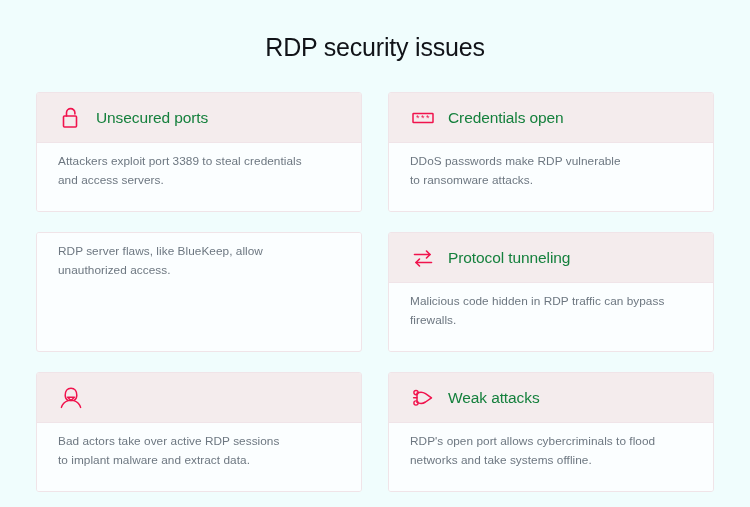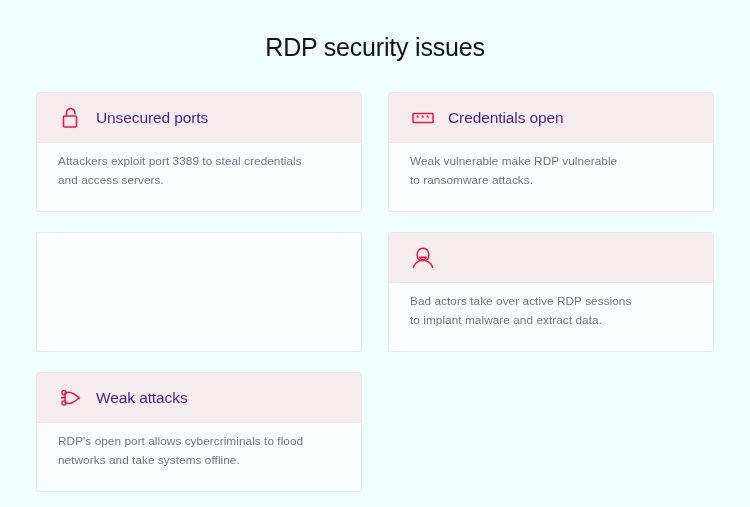--- a/index.html
+++ b/index.html
@@ -74,21 +74,21 @@
 
   .card-icon svg {
     display: block;
     width: 26px;
     height: 26px;
   }
 
   .card-title {
     font-size: 15.5px;
     font-weight: 500;
-    color: #4c1d95;
+    color: #15803d;
     letter-spacing: -0.1px;
     white-space: nowrap;
   }
 
   .card-body {
     padding: 9px 20px 19px 21px;
     min-height: 68px;
     background: #fbfeff;
   }
 
@@ -133,28 +133,49 @@
             <g fill="#f0134d" font-family="Liberation Sans" font-size="9">
               <text x="6" y="16" fill="#f0134d" font-size="9">*</text>
               <text x="11" y="16" fill="#f0134d" font-size="9">*</text>
               <text x="16" y="16" fill="#f0134d" font-size="9">*</text>
             </g>
           </svg>
         </span>
         <span class="card-title">Credentials open</span>
       </div>
       <div class="card-body">
-        <p class="card-text">Weak vulnerable make RDP vulnerable
+        <p class="card-text">DDoS passwords make RDP vulnerable
 to ransomware attacks.</p>
       </div>
     </div>
 
     <div class="card">
-    </div>
-
+      <div class="card-body">
+        <p class="card-text">RDP server flaws, like BlueKeep, allow
+unauthorized access.</p>
+      </div>
+    </div>
+
+    <div class="card">
+      <div class="card-header">
+        <span class="card-icon">
+          <svg viewBox="0 0 26 26" fill="none" xmlns="http://www.w3.org/2000/svg">
+            <path d="M4.5 9.5 H20" stroke="#f0134d" stroke-width="1.6" stroke-linecap="round"></path>
+            <path d="M16.5 6 L20 9.5 L16.5 13" stroke="#f0134d" stroke-width="1.6" stroke-linecap="round" stroke-linejoin="round" fill="none"></path>
+            <path d="M21.5 17.5 H6" stroke="#f0134d" stroke-width="1.6" stroke-linecap="round"></path>
+            <path d="M9.5 14 L6 17.5 L9.5 21" stroke="#f0134d" stroke-width="1.6" stroke-linecap="round" stroke-linejoin="round" fill="none"></path>
+          </svg>
+        </span>
+        <span class="card-title">Protocol tunneling</span>
+      </div>
+      <div class="card-body">
+        <p class="card-text">Malicious code hidden in RDP traffic can bypass
+firewalls.</p>
+      </div>
+    </div>
 
     <div class="card">
       <div class="card-header">
         <span class="card-icon">
           <svg viewBox="0 0 26 26" fill="none" xmlns="http://www.w3.org/2000/svg">
             <path d="M13 3.2 C9.2 3.2 7.2 6.4 7.2 10.2 C7.2 12.6 8.6 14.6 10 15.6 H16 C17.4 14.6 18.8 12.6 18.8 10.2 C18.8 6.4 16.8 3.2 13 3.2 Z" stroke="#f0134d" stroke-width="1.5" stroke-linejoin="round"></path>
             <path d="M9.6 12.2 H16.4 L13 15.4 Z" stroke="#f0134d" stroke-width="1.4" stroke-linejoin="round" fill="none"></path>
             <path d="M3.4 22.4 C4.4 18.8 7 16.6 10 15.6" stroke="#f0134d" stroke-width="1.5" stroke-linecap="round"></path>
             <path d="M22.6 22.4 C21.6 18.8 19 16.6 16 15.6" stroke="#f0134d" stroke-width="1.5" stroke-linecap="round"></path>
           </svg>

